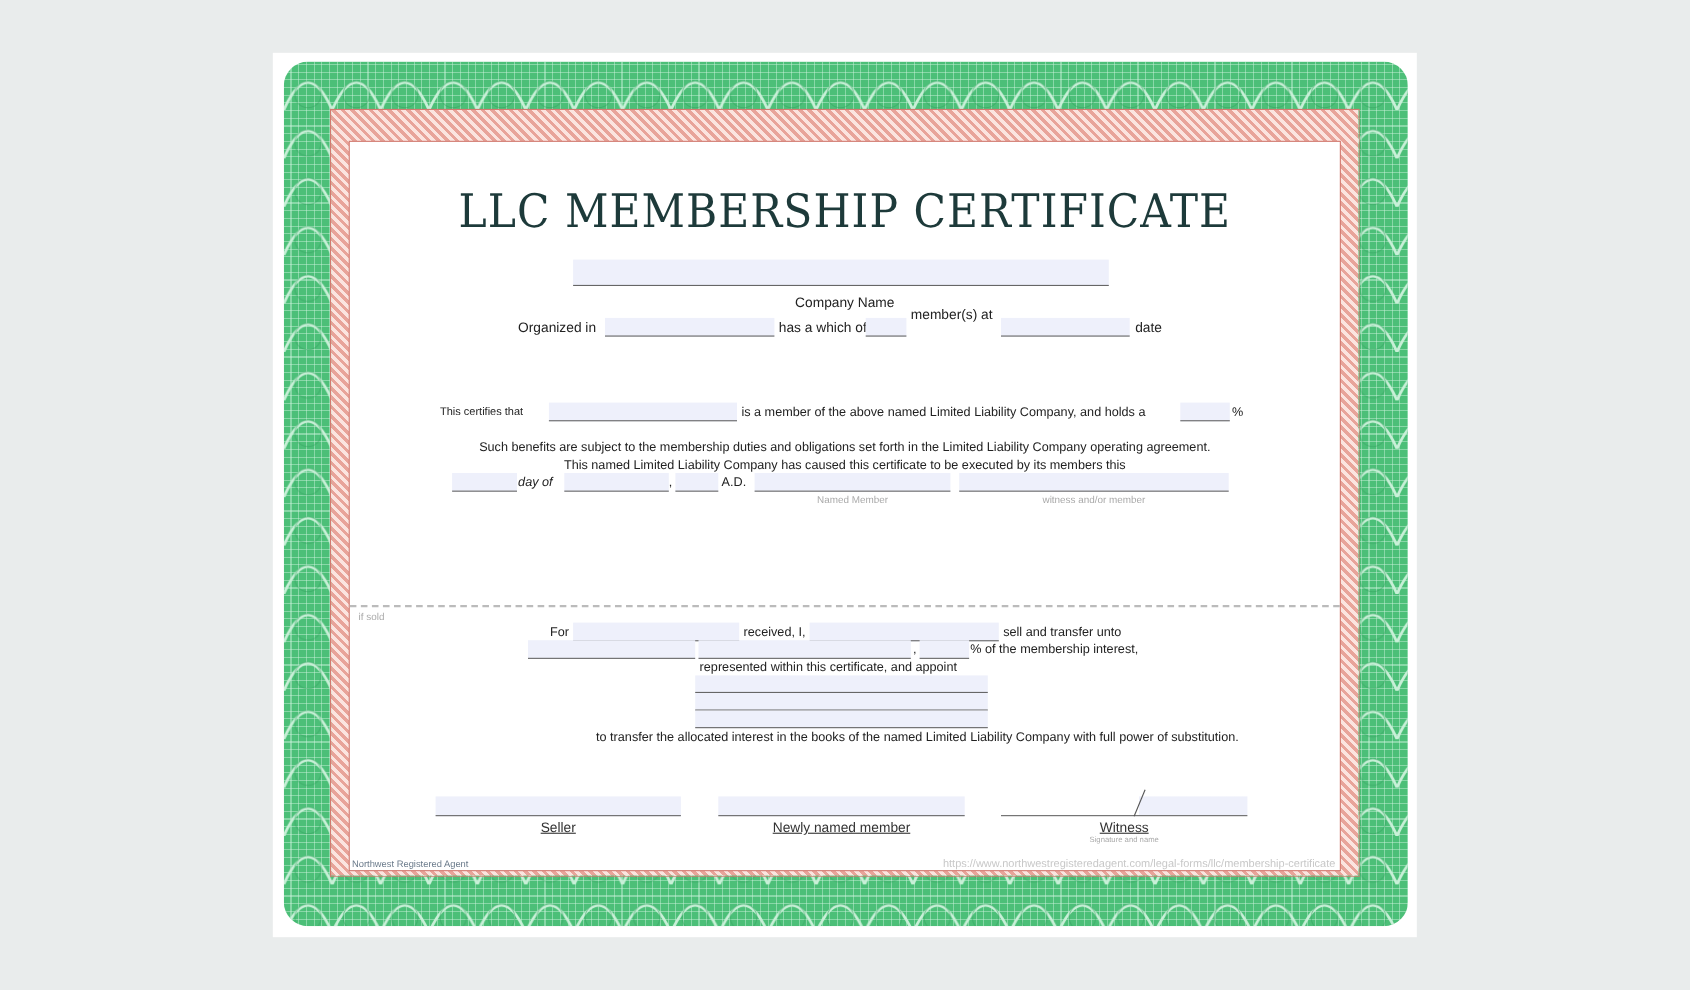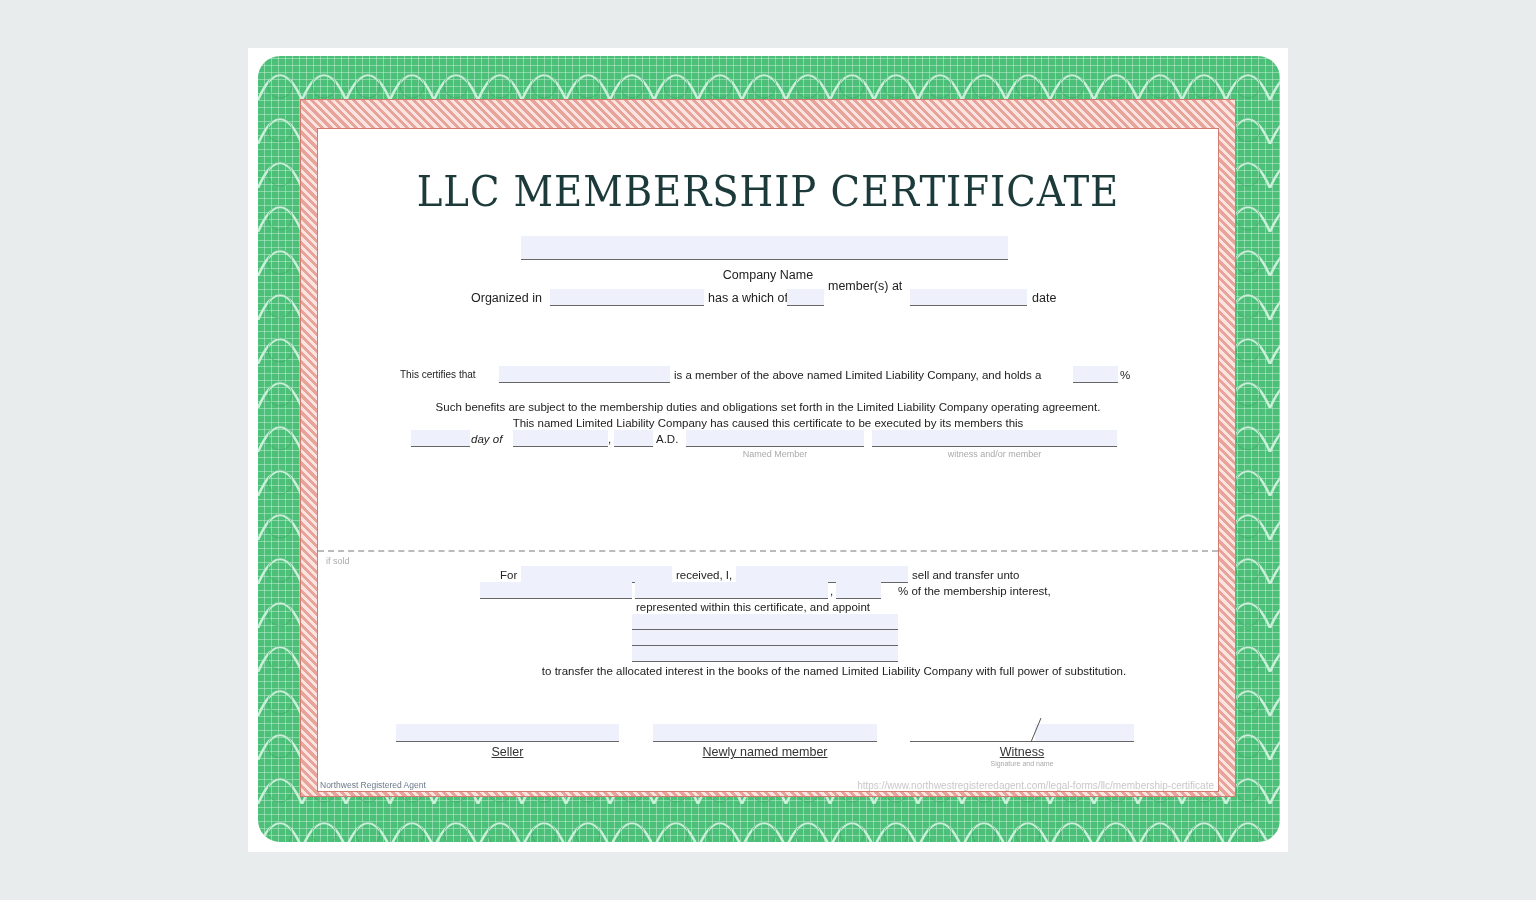--- a/index.html
+++ b/index.html
@@ -160,21 +160,21 @@
   <div class="text" style="left:182px; top:440px; font-size:11.5px;">For</div>
   <div class="field" style="left:203px; top:437px; width:151px; height:16px;"></div>
   <div class="text" style="left:358px; top:440px; font-size:11.5px;">received, I,</div>
   <div class="field" style="left:418px; top:437px; width:172px; height:16px;"></div>
   <div class="text" style="left:594px; top:440px; font-size:11.5px;">sell and transfer unto</div>
 
   <div class="field" style="left:162px; top:453px; width:152px; height:16px;"></div>
   <div class="field" style="left:317px; top:453px; width:193px; height:16px;"></div>
   <div class="text" style="left:512px; top:456px; font-size:11.5px;">,</div>
   <div class="field" style="left:518px; top:453px; width:45px; height:16px;"></div>
-  <div class="text" style="left:564px; top:456px; font-size:11.5px;padding-left:16px;">% of the membership interest,</div>
+  <div class="text" style="left:564px; top:456px; font-size:11.5px;">% of the membership interest,</div>
 
   <div class="text" style="left:318px; top:472px; font-size:11.5px;">represented within this certificate, and appoint</div>
 
   <div class="field" style="left:314px; top:485px; width:266px; height:15px;"></div>
   <div class="field" style="left:314px; top:501px; width:266px; height:15px;"></div>
   <div class="field" style="left:314px; top:517px; width:266px; height:15px;"></div>
 
   <div class="text center" style="left:0; width:1032px; top:536px; font-size:11.5px;">to transfer the allocated interest in the books of the named Limited Liability Company with full power of substitution.</div>
 
   <div class="field" style="left:78px; top:595px; width:223px; height:17px;"></div>

